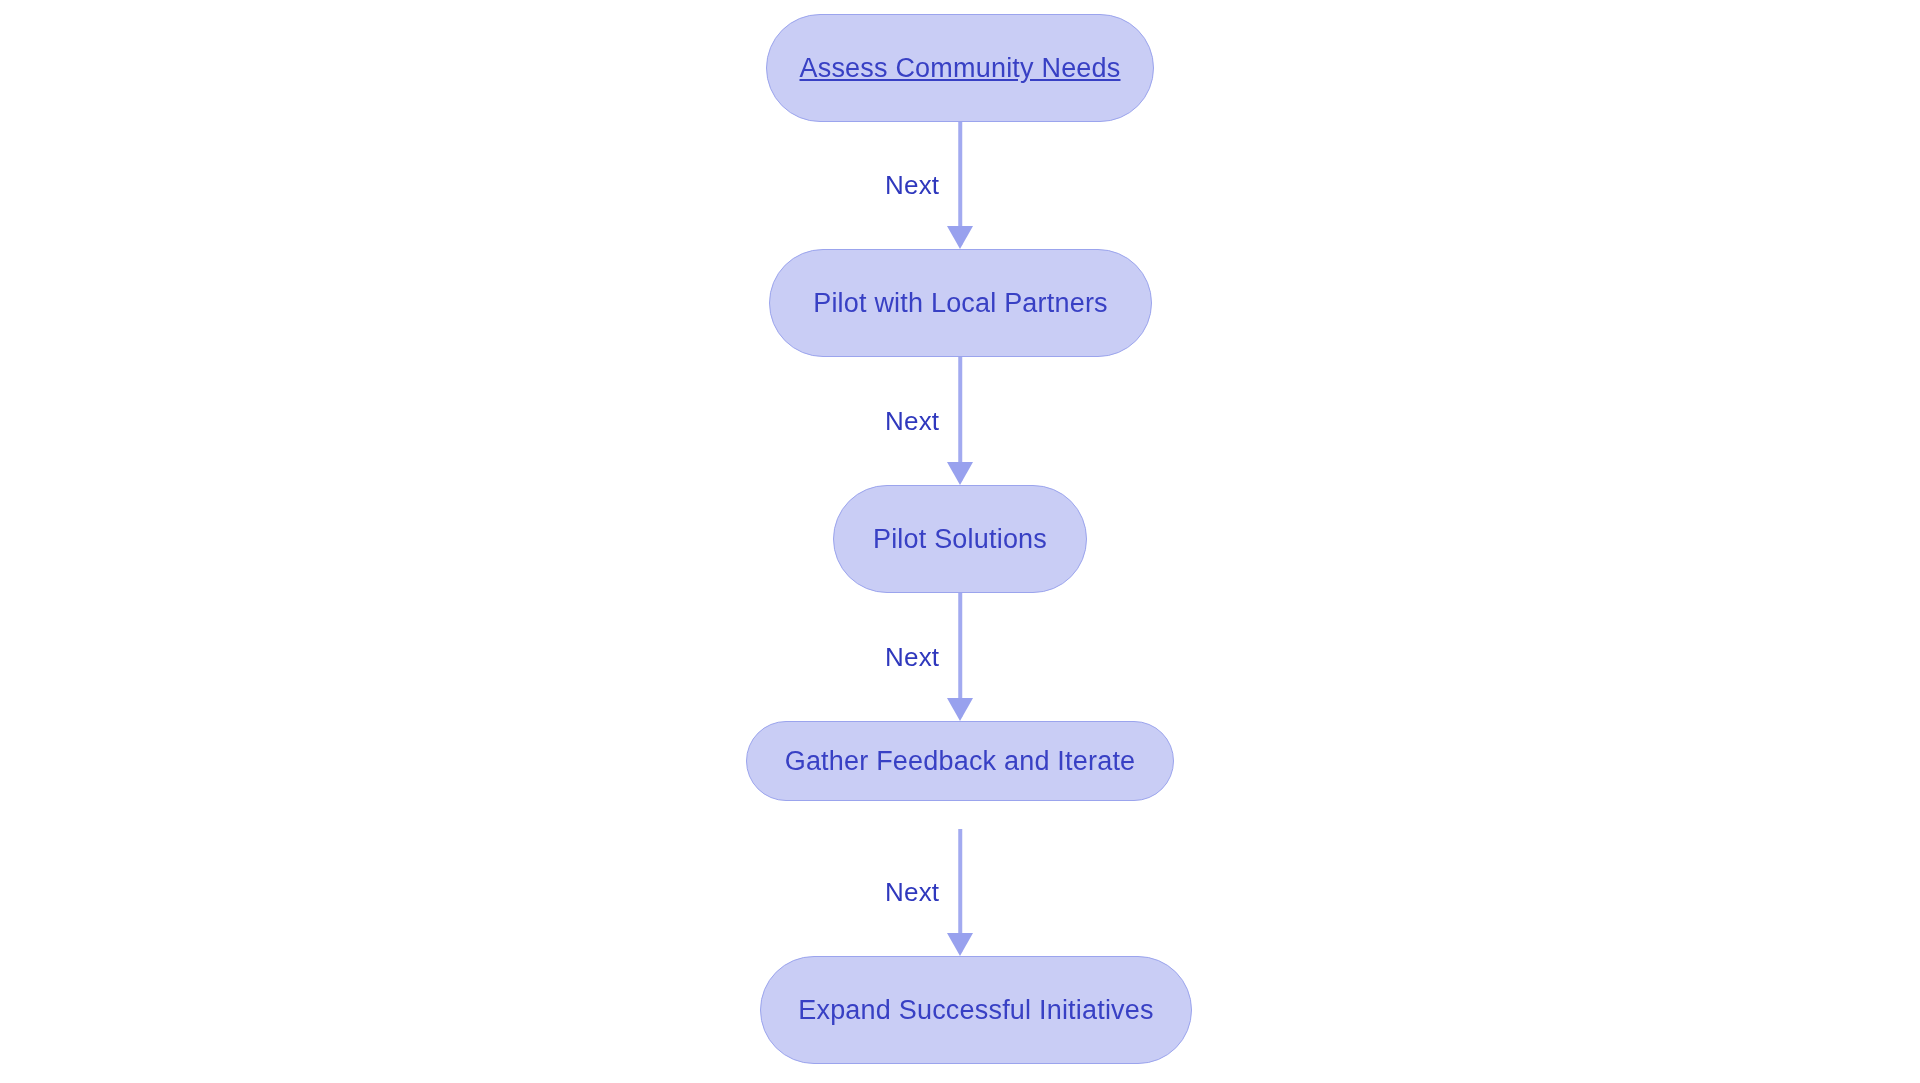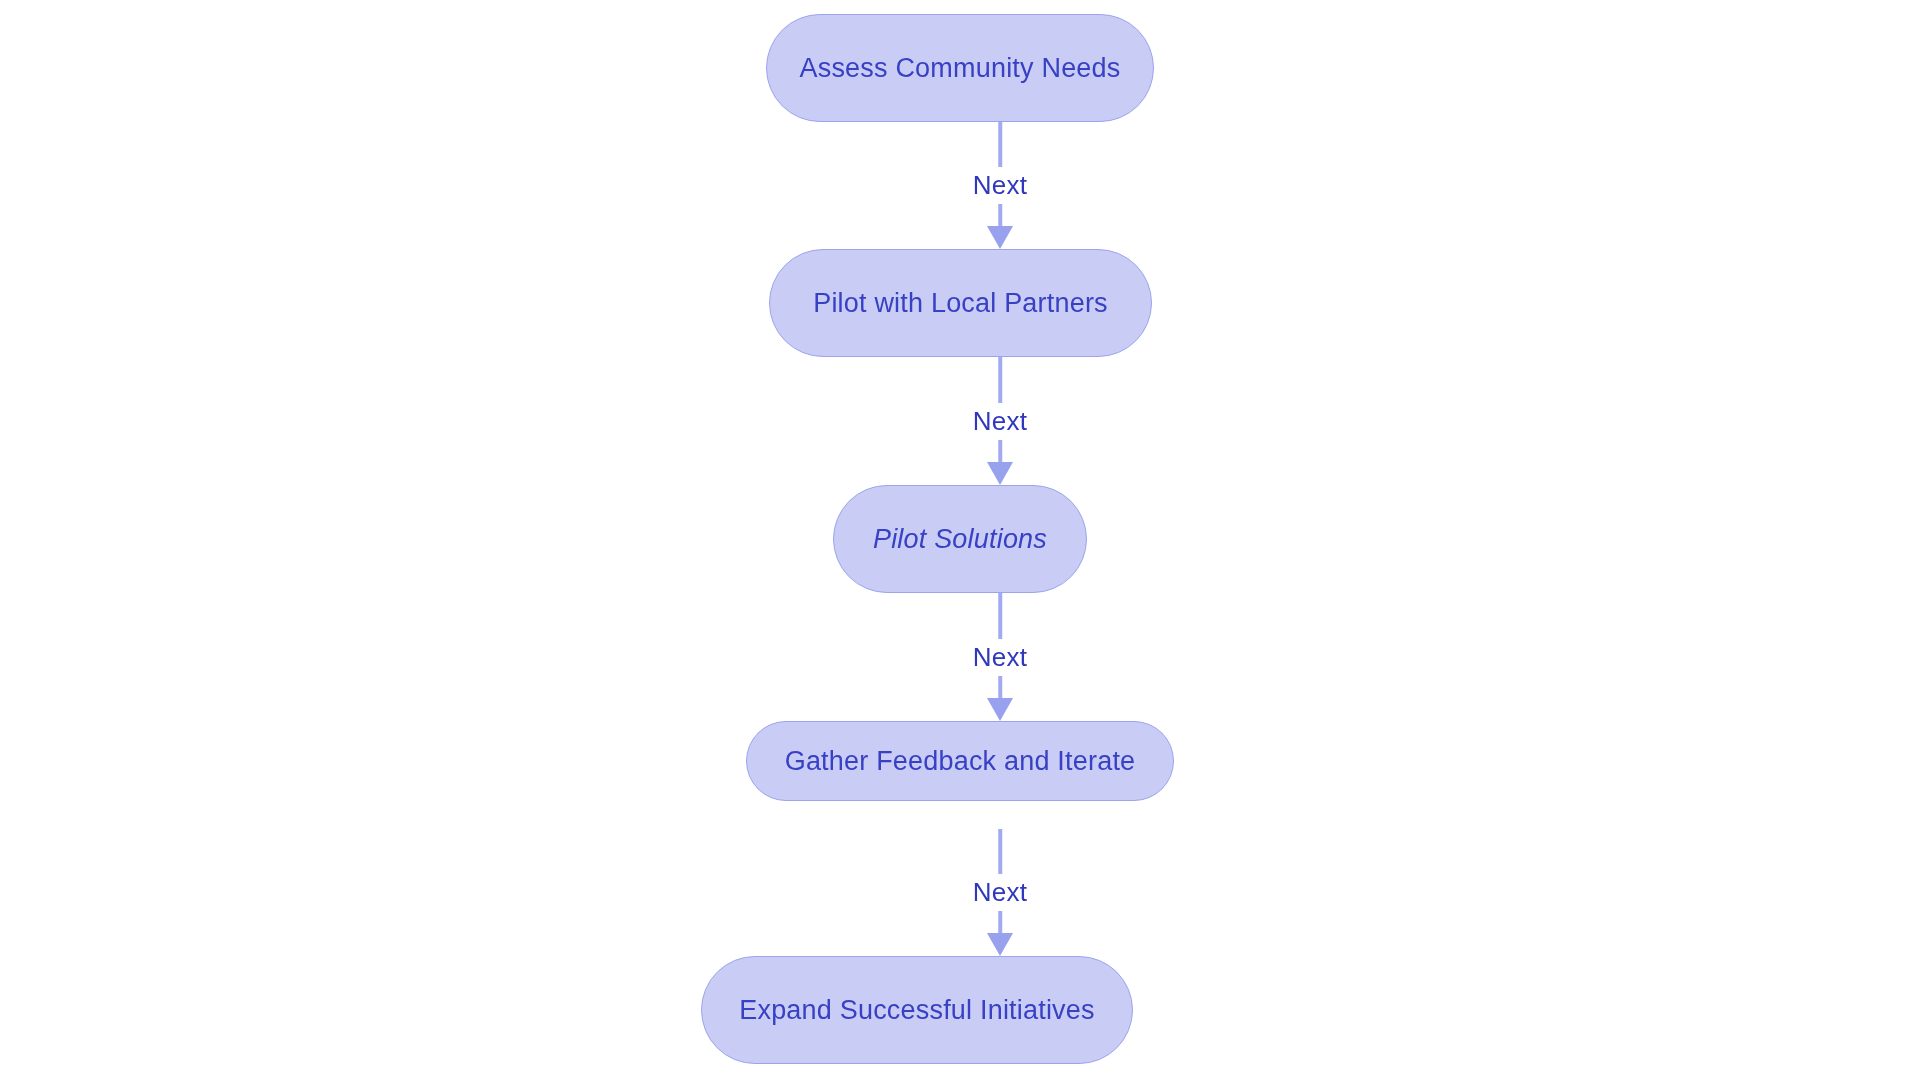--- a/index.html
+++ b/index.html
@@ -31,25 +31,24 @@
     display: flex;
     align-items: center;
     justify-content: center;
     color: var(--node-text);
     font-size: 27px;
     letter-spacing: 0.2px;
     white-space: nowrap;
   }
   .connector {
     position: absolute;
-    left: 920px;
+    left: 880px;
     width: 160px;
     display: flex;
     align-items: center;
-    justify-content: center;
   }
   .edge-line {
     position: absolute;
     left: 50%;
     transform: translateX(-50%);
     top: 0; bottom: 4px;
     width: 3.5px;
     background: var(--edge-line);
   }
   .arrowhead {
@@ -94,33 +93,33 @@
     <span class="edge-label">Next</span>
     <div class="arrowhead"></div>
   </div>
 
   <div class="connector" style="top:829px; height:127px;">
     <div class="edge-line"></div>
     <span class="edge-label">Next</span>
     <div class="arrowhead"></div>
   </div>
 
-  <div class="node" style="left:766px; top:14px; width:388px; height:108px;">
+  <div class="node" style="left:766px; top:14px; width:388px; height:108px;text-decoration:underline;">
     <span>Assess Community Needs</span>
   </div>
 
   <div class="node" style="left:769px; top:249px; width:383px; height:108px;">
     <span>Pilot with Local Partners</span>
   </div>
 
-  <div class="node" style="left:833px; top:485px; width:254px; height:108px;font-style:italic;">
+  <div class="node" style="left:833px; top:485px; width:254px; height:108px;">
     <span>Pilot Solutions</span>
   </div>
 
   <div class="node" style="left:746px; top:721px; width:428px; height:80px;">
     <span>Gather Feedback and Iterate</span>
   </div>
 
-  <div class="node" style="left:701px; top:956px; width:432px; height:108px;">
+  <div class="node" style="left:760px; top:956px; width:432px; height:108px;">
     <span>Expand Successful Initiatives</span>
   </div>
 
 </div>
 
 </body></html>

